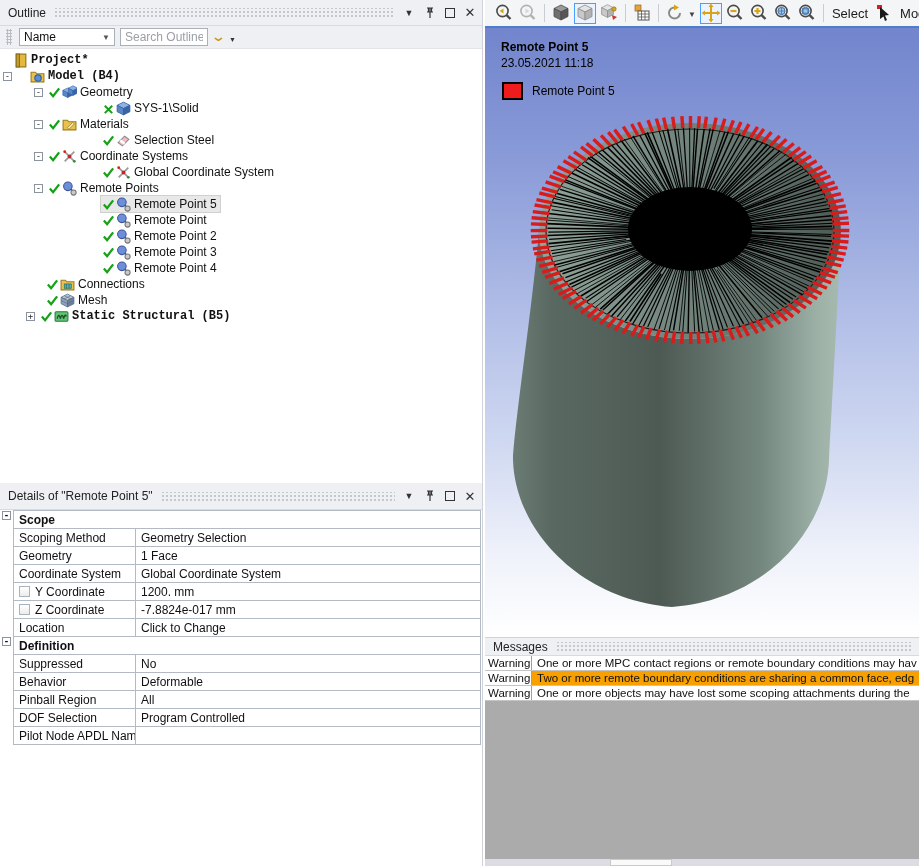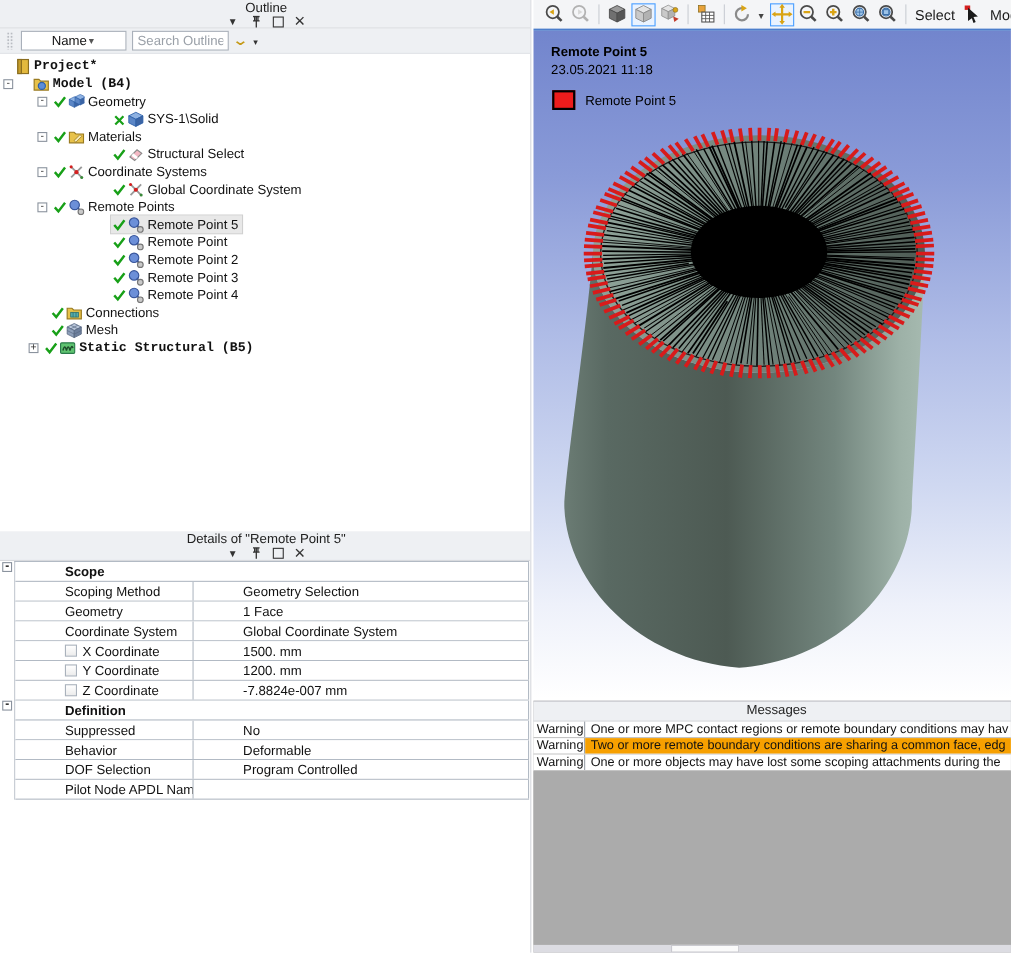--- a/index.html
+++ b/index.html
@@ -1,42 +1,42 @@
 <!DOCTYPE html>
 <html><head>
 <meta charset="utf-8">
 <style>
   * { margin:0; padding:0; box-sizing:border-box; }
   html,body { width:919px; height:866px; overflow:hidden;
     font-family:"Liberation Sans","DejaVu Sans",sans-serif; font-size:12px; color:#111; background:#fff; }
 
   
   .panel-header { height:26px; background:#eef0f3; display:flex; align-items:center;
-    padding:0 6px 0 8px; border-bottom:1px solid #d8dade;flex-direction:column; }
+    padding:0 6px 0 8px; border-bottom:1px solid #d8dade; }
   .panel-title { font-size:12px; color:#222; white-space:nowrap; }
   .dotfill { flex:1; height:9px; margin:0 8px;
     background-image:radial-gradient(#c4c7cc 1px, transparent 1.2px); background-size:4px 4px; background-position:0 2px; }
   .winbtns { display:flex; align-items:center; gap:9px; }
   .wb { width:12px; height:12px; display:flex; align-items:center; justify-content:center;
     font-size:9px; color:#333; cursor:default; }
   .wb.max { border:1.4px solid #333; width:10px; height:10px; }
   .wb.close { font-size:13px; font-weight:bold; }
 
   
   #left { position:absolute; left:0; top:0; width:483px; height:866px; background:#fff;
     border-right:1px solid #cfd2d8; }
 
   
   #outline { position:absolute; left:0; top:0; width:100%; height:483px; background:#fff; }
   #outline-toolbar { height:23px; background:#eef0f3; display:flex; align-items:center; gap:5px;
     padding:0 4px; border-bottom:1px solid #e2e4e8; }
   .grip { width:6px; height:16px; margin:0 2px;
     background-image:radial-gradient(#b9bcc2 1px, transparent 1.2px); background-size:3px 3px; }
   .combo { width:96px; height:18px; background:#fff; border:1px solid #a9b0ba; display:flex;
-    align-items:center; padding:0 4px; justify-content:center; }
+    align-items:center; padding:0 4px; justify-content:space-between; }
   .combo .caret { font-size:8px; color:#555; }
   .search { width:88px; height:18px; border:1px solid #a9b0ba; padding:0 4px; font-size:12px;
     font-family:inherit; color:#14532d; }
   .search::placeholder { color:#9aa0a8; }
   .gold-chev { color:#c59a18; font-weight:bold; font-size:13px; line-height:10px; transform:scaleX(1.4); }
   .mini-caret { font-size:7px; color:#333; margin-top:4px; }
 
   
   #tree { padding-top:3px; }
   .trow { height:16px; display:flex; align-items:center; white-space:nowrap; cursor:default; }
@@ -48,21 +48,21 @@
     text-align:center; color:#333; margin-right:4px; flex:none; font-family:"DejaVu Sans Mono",monospace; }
   .expgap { width:13px; flex:none; }
   .ticon { width:15px; height:15px; flex:none; }
   .chk { width:13px; height:13px; margin-right:1px; flex:none; }
   .d0 { padding-left:12px; } .d1 { padding-left:3px; } .d2 { padding-left:34px; } .d3 { padding-left:101px; }
 
   
   #details { position:absolute; left:0; top:483px; width:100%; height:383px; background:#fff; }
   #dtable { position:absolute; left:13px; right:1px; top:27px; border-left:1px solid #b2bac4; border-top:1px solid #b2bac4; }
   .drow { display:flex; height:18px; border-bottom:1px solid #b2bac4; background:#fff; }
-  .dcell { border-right:1px solid #b2bac4; display:flex; align-items:center; padding:0 5px; overflow:hidden; white-space:nowrap;margin-left:40px; }
+  .dcell { border-right:1px solid #b2bac4; display:flex; align-items:center; padding:0 5px; overflow:hidden; white-space:nowrap; }
   .dlabel { width:122px; flex:none; }
   .dvalue { flex:1; }
   .dsec { font-weight:bold; }
   .dsec .dcell { width:100%; }
   .secmark { position:absolute; left:-12px; width:9px; height:9px; border:1px solid #8b939e; background:#fff;
     font-size:9px; line-height:7px; text-align:center; font-family:"DejaVu Sans Mono",monospace; }
   .cb { width:11px; height:11px; border:1px solid #aab2bc; background:linear-gradient(#fff,#ececec);
     margin-right:5px; flex:none; }
 
   
@@ -272,21 +272,21 @@
           </span>
       </div>
       <div class="trow d3">
         <span class="wrap">
             <svg class="chk">
               <use href="#sym-check"></use>
             </svg>
         <svg class="ticon">
               <use href="#sym-eraser"></use>
             </svg>
-        <span class="tlabel">Structural Select</span>
+        <span class="tlabel">Selection Steel</span>
           </span>
       </div>
       <div class="trow d2">
         <span class="exp">-</span>
         <span class="wrap">
             <svg class="chk">
               <use href="#sym-check"></use>
             </svg>
         <svg class="ticon">
               <use href="#sym-axes"></use>
@@ -440,50 +440,51 @@
         <div class="dcell dlabel">Geometry</div>
         <div class="dcell dvalue">1 Face</div>
       </div>
       <div class="drow">
         <div class="dcell dlabel">Coordinate System</div>
         <div class="dcell dvalue">Global Coordinate System</div>
       </div>
       <div class="drow">
         <div class="dcell dlabel">
             <span class="cb"></span>
-            <span>X Coordinate</span>
-          </div>
-        <div class="dcell dvalue">1500. mm</div>
-      </div>
-      <div class="drow">
-        <div class="dcell dlabel">
-            <span class="cb"></span>
             <span>Y Coordinate</span>
           </div>
         <div class="dcell dvalue">1200. mm</div>
       </div>
       <div class="drow">
         <div class="dcell dlabel">
             <span class="cb"></span>
             <span>Z Coordinate</span>
           </div>
-        <div class="dcell dvalue">-7.8824e-007 mm</div>
+        <div class="dcell dvalue">-7.8824e-017 mm</div>
+      </div>
+      <div class="drow">
+        <div class="dcell dlabel">Location</div>
+        <div class="dcell dvalue">Click to Change</div>
       </div>
 
       <div class="drow dsec" style="position:relative">
         <span class="secmark">-</span>
         <div class="dcell">Definition</div>
       </div>
       <div class="drow">
         <div class="dcell dlabel">Suppressed</div>
         <div class="dcell dvalue">No</div>
       </div>
       <div class="drow">
         <div class="dcell dlabel">Behavior</div>
         <div class="dcell dvalue">Deformable</div>
+      </div>
+      <div class="drow">
+        <div class="dcell dlabel">Pinball Region</div>
+        <div class="dcell dvalue">All</div>
       </div>
       <div class="drow">
         <div class="dcell dlabel">DOF Selection</div>
         <div class="dcell dvalue">Program Controlled</div>
       </div>
       <div class="drow">
         <div class="dcell dlabel">Pilot Node APDL Name</div>
         <div class="dcell dvalue"></div>
       </div>
     </div>

